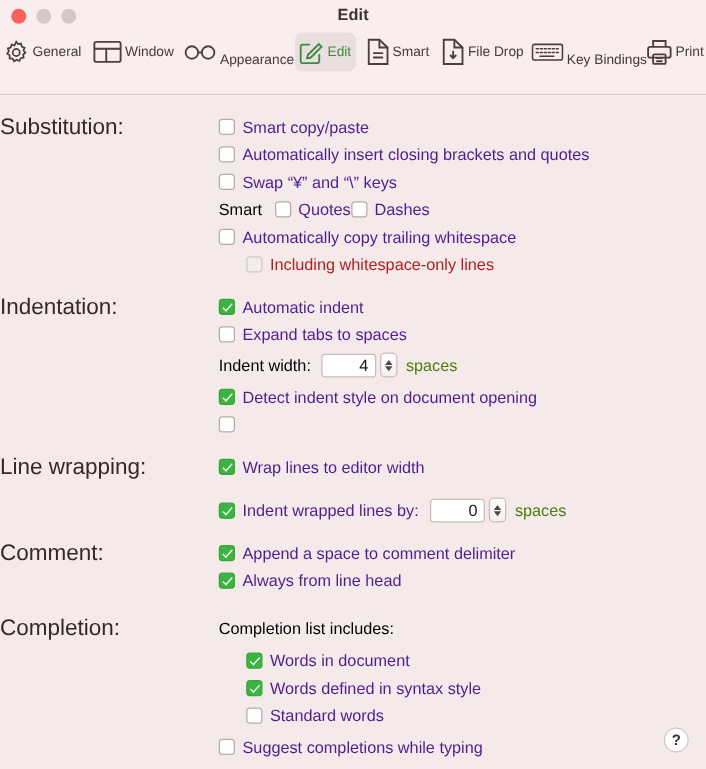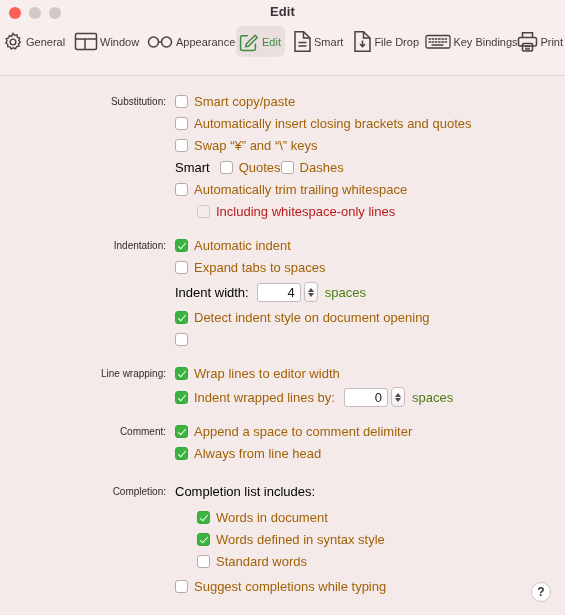--- a/index.html
+++ b/index.html
@@ -60,21 +60,21 @@
   .tb-item {
     width: 62px;
     padding: 3px 2px 3px 2px;
     border-radius: 6px;
     display: flex;
     flex-direction: row;
     align-items: center;
     gap: 2px;
     cursor: default;
   }
-  .tb-item.wide { width: 82px; }
+  .tb-item.wide { width: 82px; align-items: flex-end; }
   .tb-item.selected { background: #eadfdf; }
   .tb-icon {
     height: 25px;
     display: flex;
     align-items: center;
     justify-content: center;
   }
   .tb-icon svg { display: block; }
   .tb-label {
     font-size: 11px;
@@ -95,24 +95,24 @@
   .row {
     display: flex;
     align-items: center;
     min-height: 22px;
     margin-bottom: 0px;
   }
   .row.gap-before { margin-top: 12px; }
 
   .sec-label {
     width: 175px;
-    text-align: right;
+    text-align: left;
     padding-right: 9px;
     box-sizing: border-box;
-    font-size: 10px;
+    font-size: 18px;
     color: #33292b;
     white-space: nowrap;
   }
   .sec-label.empty { visibility: hidden; }
 
   .fields { display: flex; align-items: center; gap: 0px; }
 
   
   .cb {
     display: inline-flex;
@@ -141,21 +141,21 @@
     left: 4px;
     top: 1px;
     width: 3px;
     height: 7px;
     border: solid #ffffff;
     border-width: 0 1.8px 1.8px 0;
     transform: rotate(42deg);
   }
   .cb-text {
     font-size: 13px;
-    color: #a16207;
+    color: #4c1d95;
   }
   .cb.disabled .box {
     background: #f3ecec;
     border-color: #d5c8ca;
   }
   .cb.disabled .cb-text { color: #b91c1c; }
 
   .plain-text {
     font-size: 13px;
     color: #000000;
@@ -376,21 +376,21 @@
         <span class="cb-text">Dashes</span>
       </label>
     </div>
   </div>
 
   <div class="row">
     <div class="sec-label empty">&nbsp;</div>
     <div class="fields">
       <label class="cb">
         <span class="box"></span>
-        <span class="cb-text">Automatically trim trailing whitespace</span>
+        <span class="cb-text">Automatically copy trailing whitespace</span>
       </label>
     </div>
   </div>
 
   <div class="row">
     <div class="sec-label empty">&nbsp;</div>
     <div class="fields">
       <label class="cb disabled indent-22">
         <span class="box"></span>
         <span class="cb-text">Including whitespace-only lines</span>
@@ -455,21 +455,21 @@
   <div class="row gap-before">
     <div class="sec-label">Line wrapping:</div>
     <div class="fields">
       <label class="cb on">
         <span class="box"></span>
         <span class="cb-text">Wrap lines to editor width</span>
       </label>
     </div>
   </div>
 
-  <div class="row" style="margin-top:2px">
+  <div class="row" style="margin-top:13px">
     <div class="sec-label empty">&nbsp;</div>
     <div class="fields">
       <label class="cb on">
         <span class="box"></span>
         <span class="cb-text">Indent wrapped lines by:</span>
       </label>
       <span class="numfield" style="margin-left:9px">
         <input class="numinput" type="text" value="0" style="">
         <span class="stepper">
           <span class="arr up"></span>

